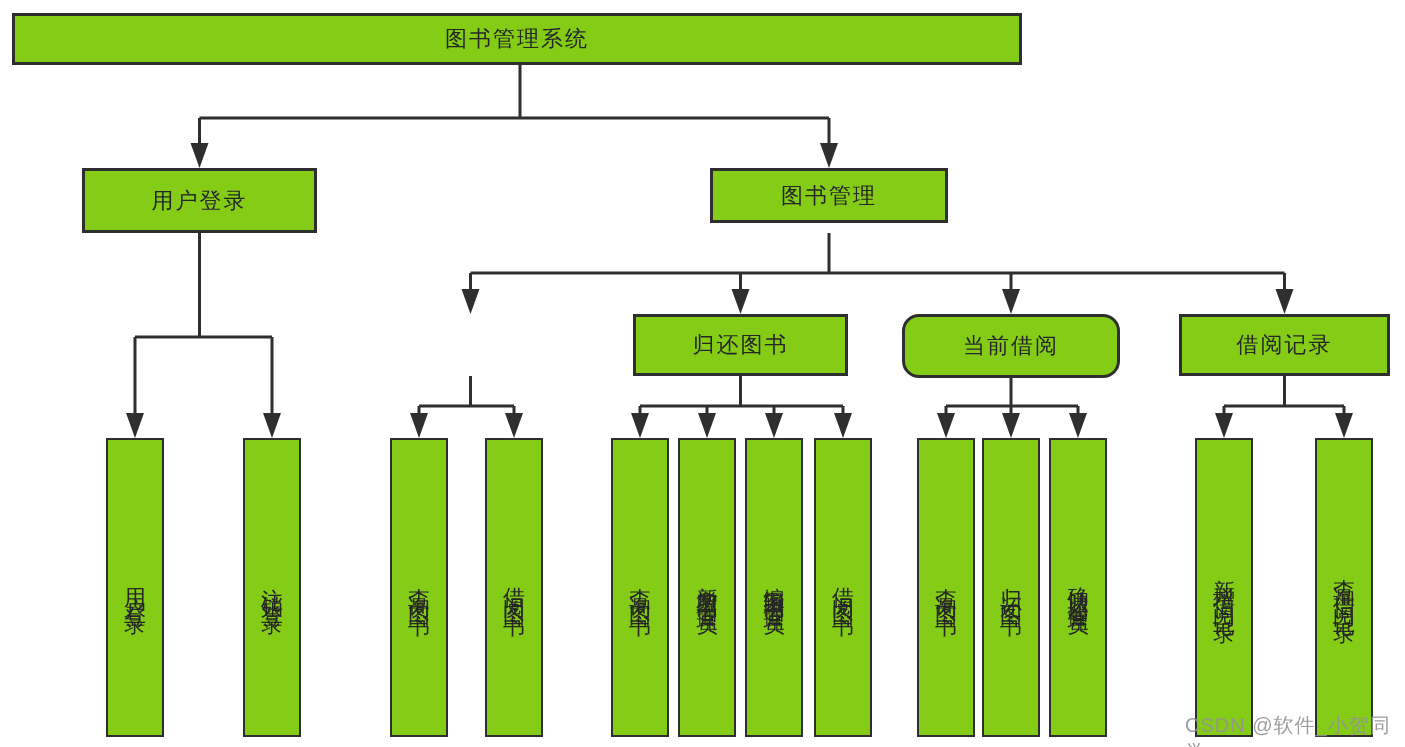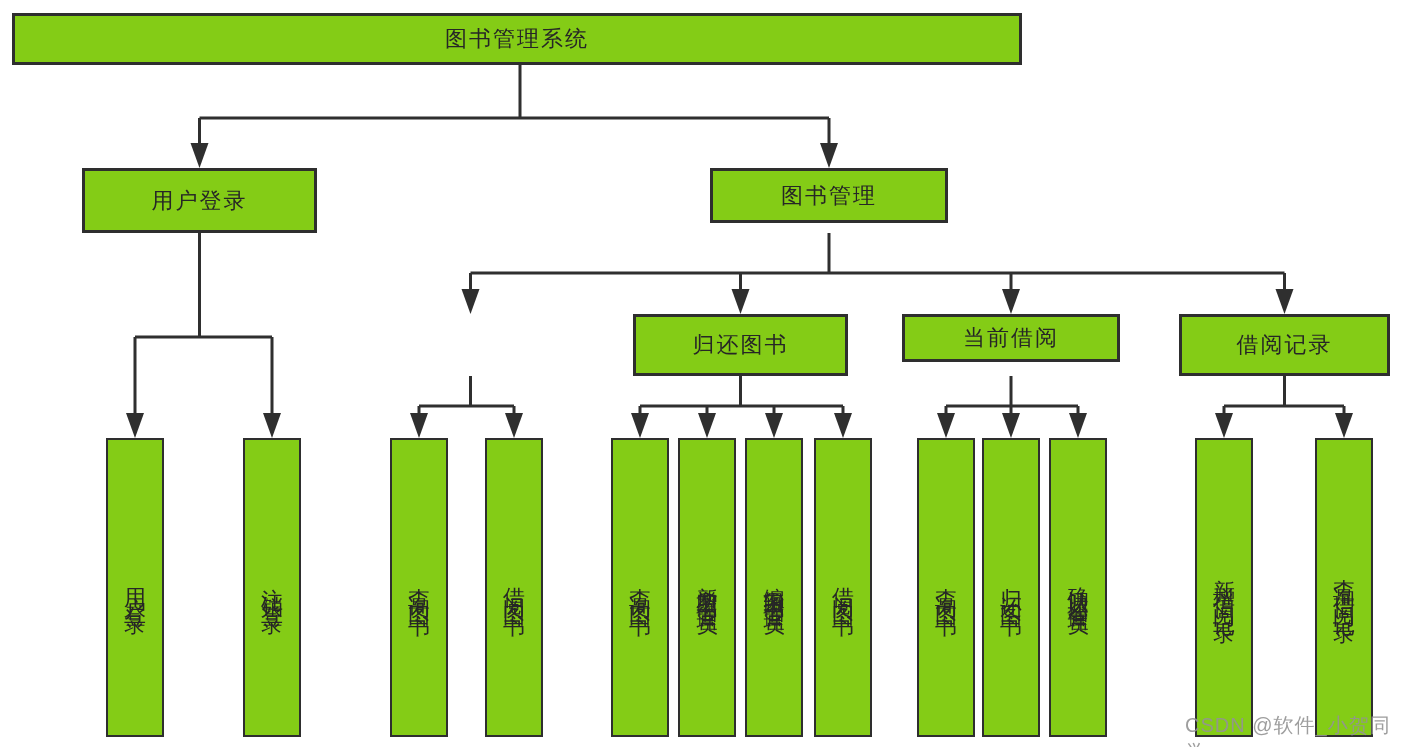--- a/index.html
+++ b/index.html
@@ -83,21 +83,21 @@
       <polygon points="1335,413 1353,413 1344,438"></polygon>
     </g>
   </svg>
 
   <div class="node" style="left:12px;top:13px;width:1010px;height:52px;">图书管理系统</div>
 
   <div class="node" style="left:82px;top:168px;width:235px;height:65px;">用户登录</div>
   <div class="node" style="left:710px;top:168px;width:238px;height:55px;">图书管理</div>
 
   <div class="node" style="left:633px;top:314px;width:215px;height:62px;">归还图书</div>
-  <div class="node" style="left:902px;top:314px;width:218px;height:48px;">当前借阅</div>
+  <div class="node" style="left:902px;top:314px;width:218px;height:64px;border-radius:17px;">当前借阅</div>
   <div class="node" style="left:1179px;top:314px;width:211px;height:62px;">借阅记录</div>
 
   <div class="node leaf" style="left:106px;top:438px;width:58px;height:299px;">用户登录</div>
   <div class="node leaf" style="left:243px;top:438px;width:58px;height:299px;">注销登录</div>
 
   <div class="node leaf" style="left:390px;top:438px;width:58px;height:299px;">查询图书</div>
   <div class="node leaf" style="left:485px;top:438px;width:58px;height:299px;">借阅图书</div>
 
   <div class="node leaf" style="left:611px;top:438px;width:58px;height:299px;">查询图书</div>
   <div class="node leaf tight" style="left:678px;top:438px;width:58px;height:299px;">新增图书（管理员）</div>

